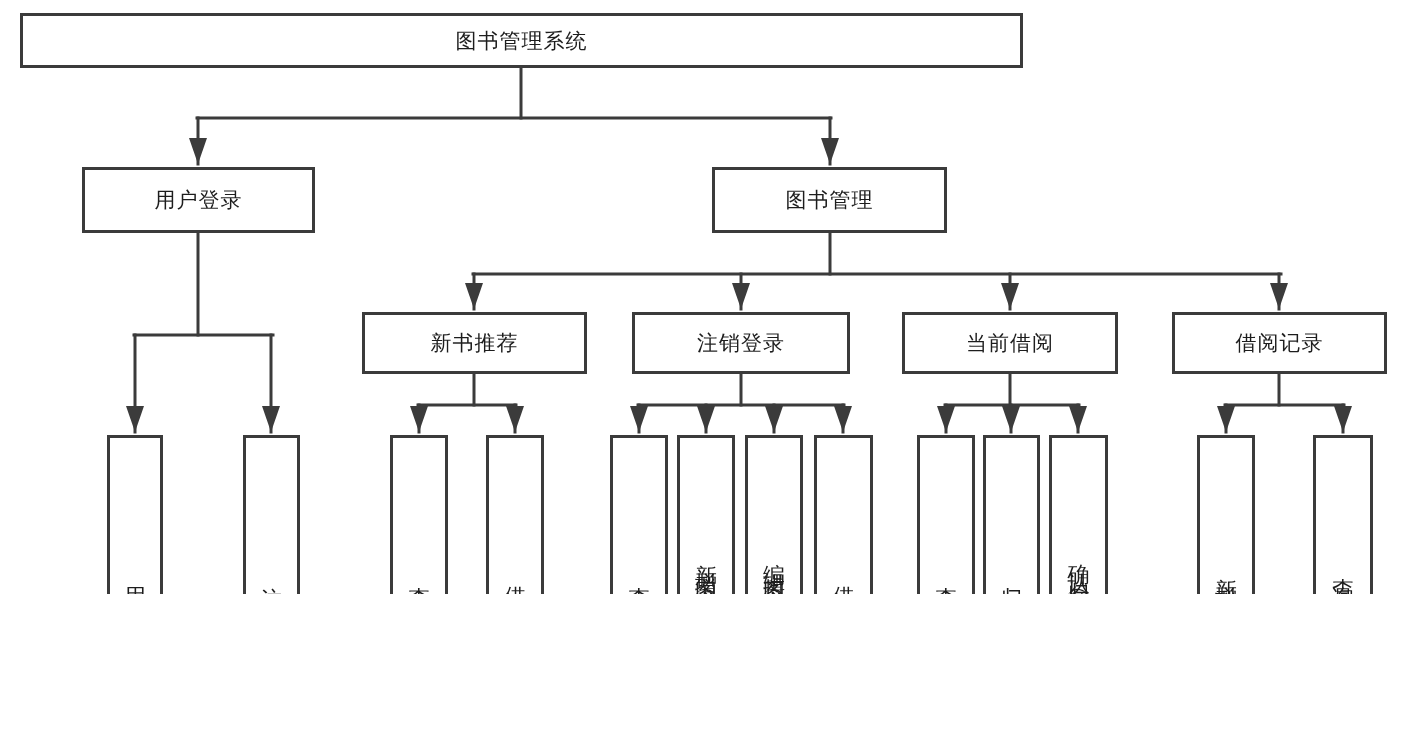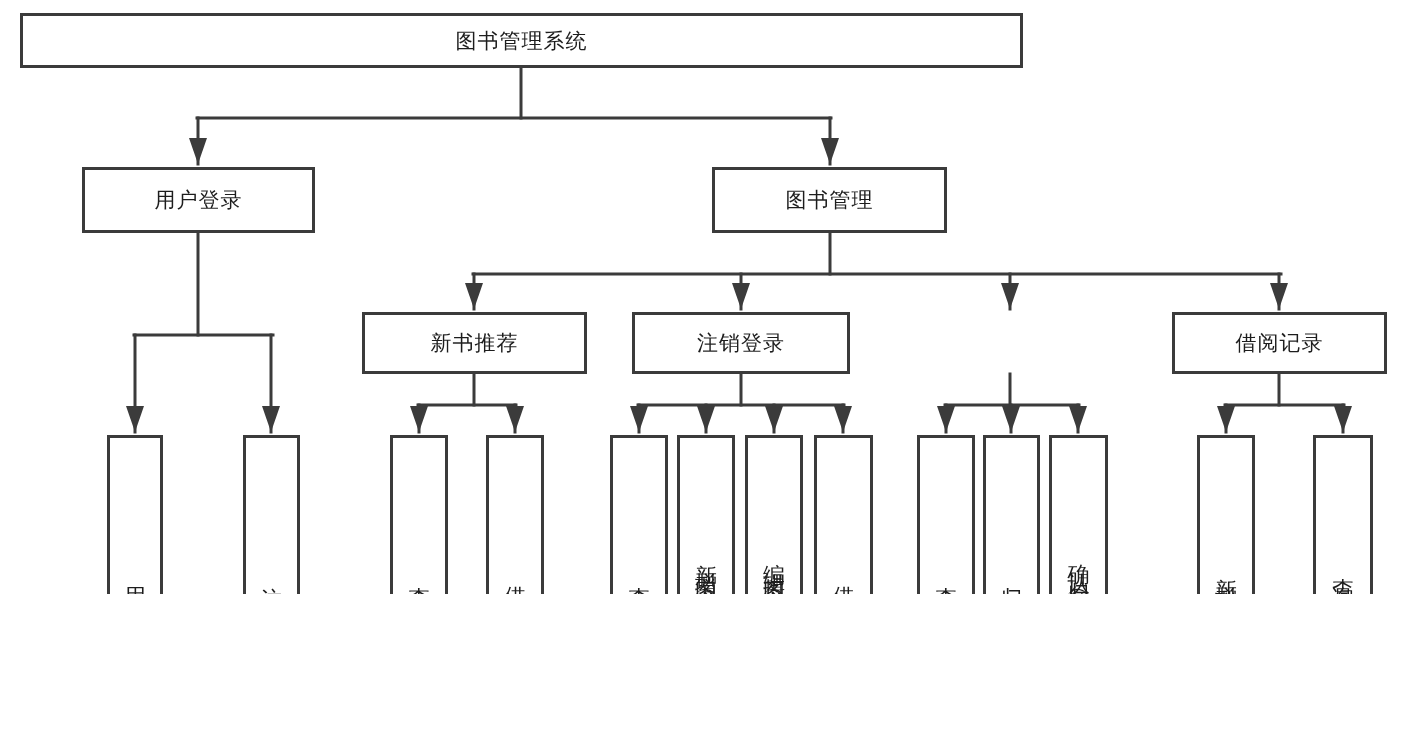--- a/index.html
+++ b/index.html
@@ -118,20 +118,23 @@
   <div class="node h" style="left:712px;top:167px;width:235px;height:66px">
     <span>图书管理</span>
   </div>
 
   <div class="node h" style="left:362px;top:312px;width:225px;height:62px">
     <span>新书推荐</span>
   </div>
   <div class="node h" style="left:632px;top:312px;width:218px;height:62px">
     <span>注销登录</span>
   </div>
+  <div class="node h" style="left:902px;top:312px;width:216px;height:62px">
+    <span>当前借阅</span>
+  </div>
   <div class="node h" style="left:1172px;top:312px;width:215px;height:62px">
     <span>借阅记录</span>
   </div>
 
   <div class="node v" style="left:107px;top:435px;width:56px;height:303px">
     <span class="vtext">用户登录</span>
   </div>
   <div class="node v" style="left:243px;top:435px;width:57px;height:303px">
     <span class="vtext">注销登录</span>
   </div>

